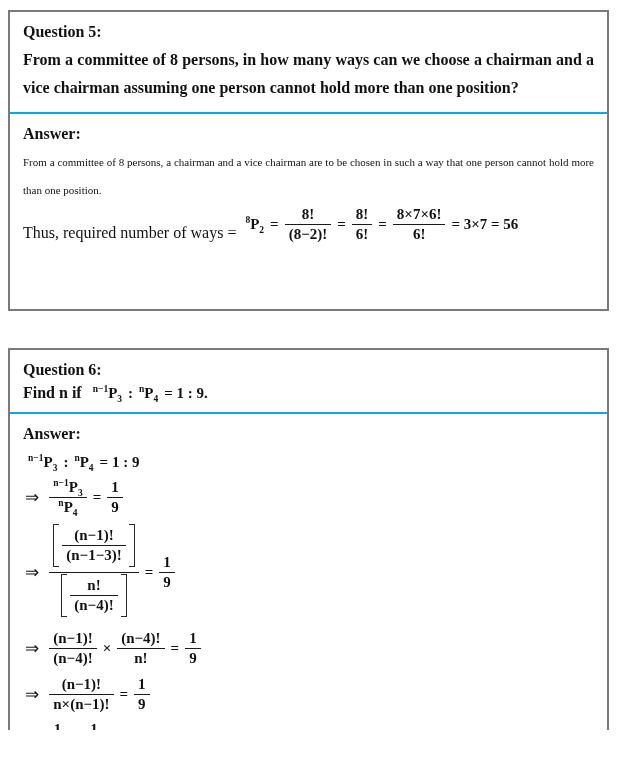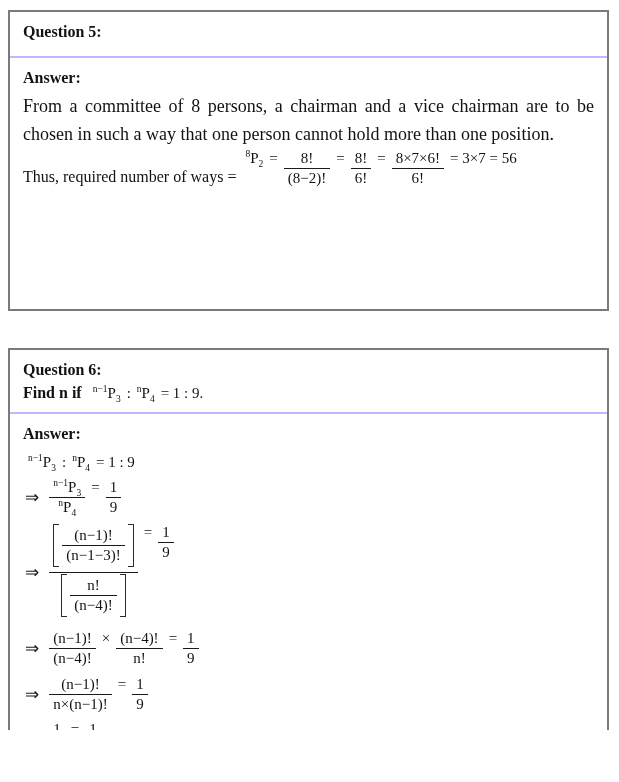--- a/index.html
+++ b/index.html
@@ -24,30 +24,30 @@
     width: 601px;
     border: 2px solid #7a7a7a;
     box-sizing: border-box;
     background: #ffffff;
     overflow: hidden;
   }
   #q5-box { top: 10px; height: 301px; }
   #q6-box { top: 348px; height: 424px; }
 
   .q-head { padding: 6px 13px 10px 13px; }
-  .a-body { border-top: 2px solid #c4b5fd; padding: 6px 13px 6px 13px; }
+  .a-body { border-top: 2px solid #0ea5e9; padding: 6px 13px 6px 13px; }
 
   .bold { font-weight: bold; }
   .q-title { font-size: 16px; line-height: 28px; }
   .q-text { font-size: 16px; line-height: 28px; margin: 0; text-align: justify; }
   .a-label { font-size: 16px; line-height: 28px; }
-  .a-text { font-size: 18px; line-height: 28px; margin: 0; text-align: justify; }
+  .a-text { font-size: 11px; line-height: 28px; margin: 0; text-align: justify; }
 
   
-  .math { display: inline-flex; align-items: flex-start; font-size: 15px; white-space: nowrap; }
+  .math { display: inline-flex; align-items: center; font-size: 15px; white-space: nowrap; font-weight: bold; }
   .math > * { margin: 0 3px; }
   .op { display: inline-block; }
   .perm { display: inline-block; white-space: nowrap; }
   .presup { font-size: 9.5px; position: relative; top: -6px; letter-spacing: 0; }
   .psub   { font-size: 9.5px; position: relative; top: 4px; }
 
   .frac { display: inline-block; vertical-align: middle; text-align: center; }
   .frac > .num { display: block; padding: 0 4px 1px 4px; border-bottom: 1px solid #1a1a1a; }
   .frac > .den { display: block; padding: 1px 4px 0 4px; }
 
@@ -76,20 +76,21 @@
   .ml-7 { margin: 2px 0 0 2px; font-size: 15px; display: flex; align-items: baseline; }
 </style>
 </head>
 <body>
 
 <div class="page">
 
   <section class="qbox" id="q5-box">
     <div class="q-head">
       <div class="q-title bold">Question 5:</div>
+      <p class="q-text bold">From a committee of 8 persons, in how many ways can we choose a chairman and a vice chairman assuming one person cannot hold more than one position?</p>
     </div>
     <div class="a-body">
       <div class="a-label bold">Answer:</div>
       <p class="a-text">From a committee of 8 persons, a chairman and a vice chairman are to be chosen in such a way that one person cannot hold more than one position.</p>
 
       <div class="formula-row">
         <span class="thus">Thus, required number of ways =</span>
         <span class="math">
           <span class="perm"><span class="presup">8</span><span>P</span><span class="psub">2</span></span>
           <span class="op">=</span>

